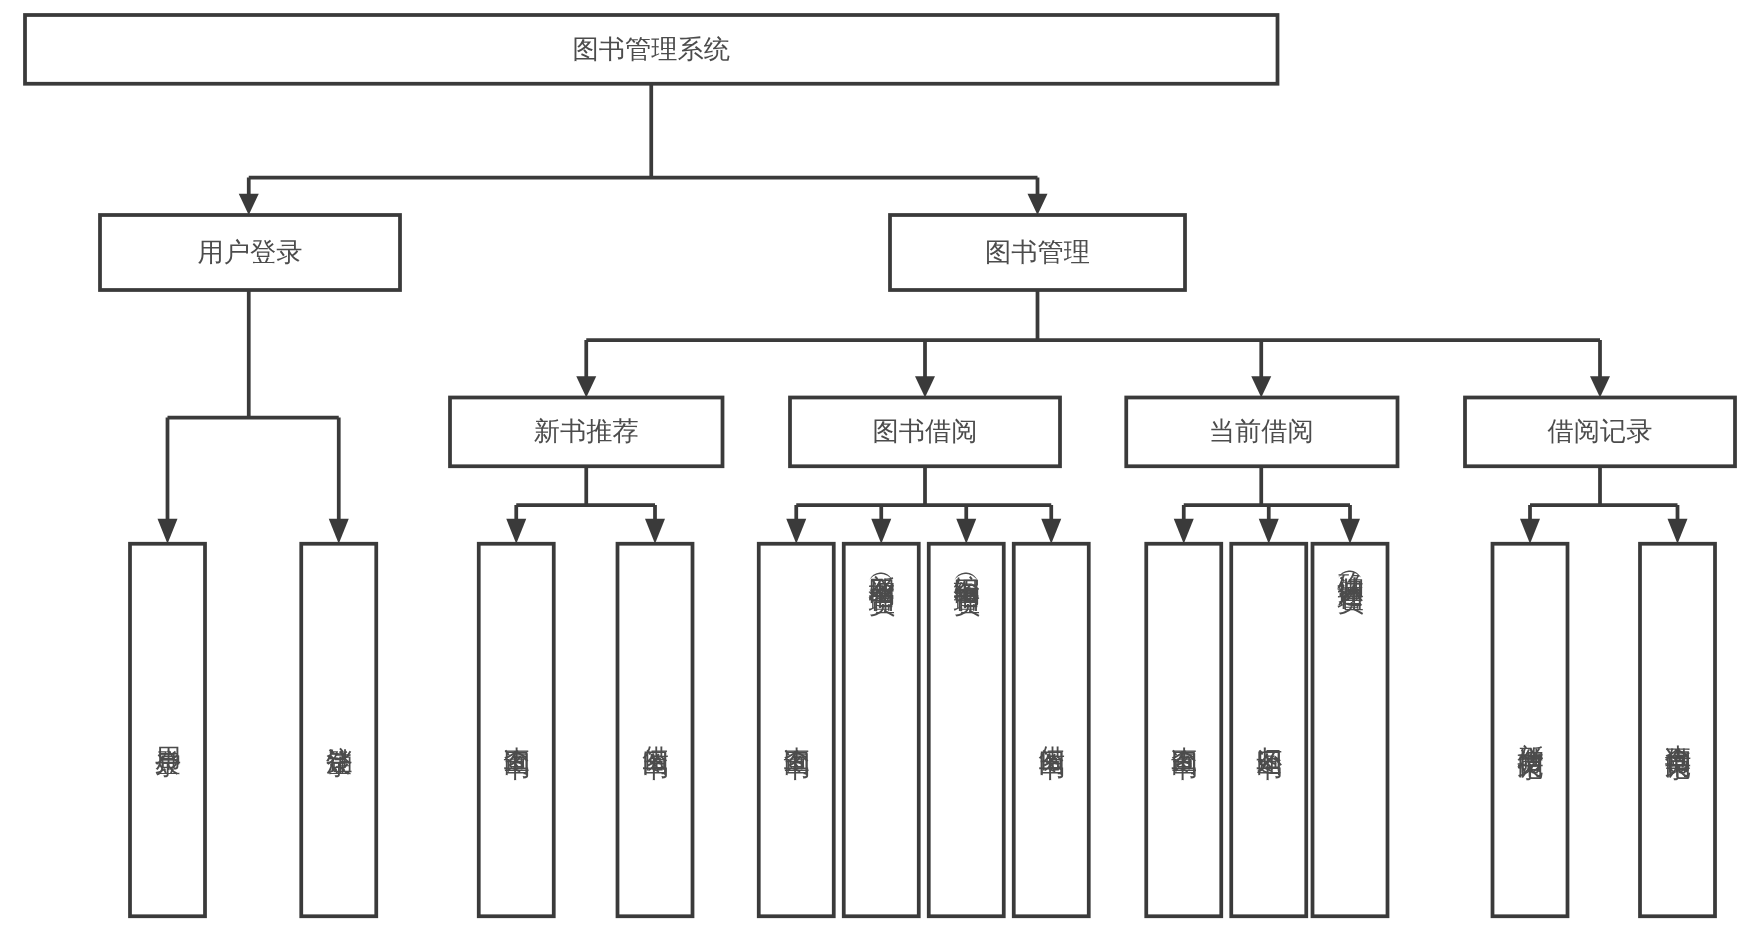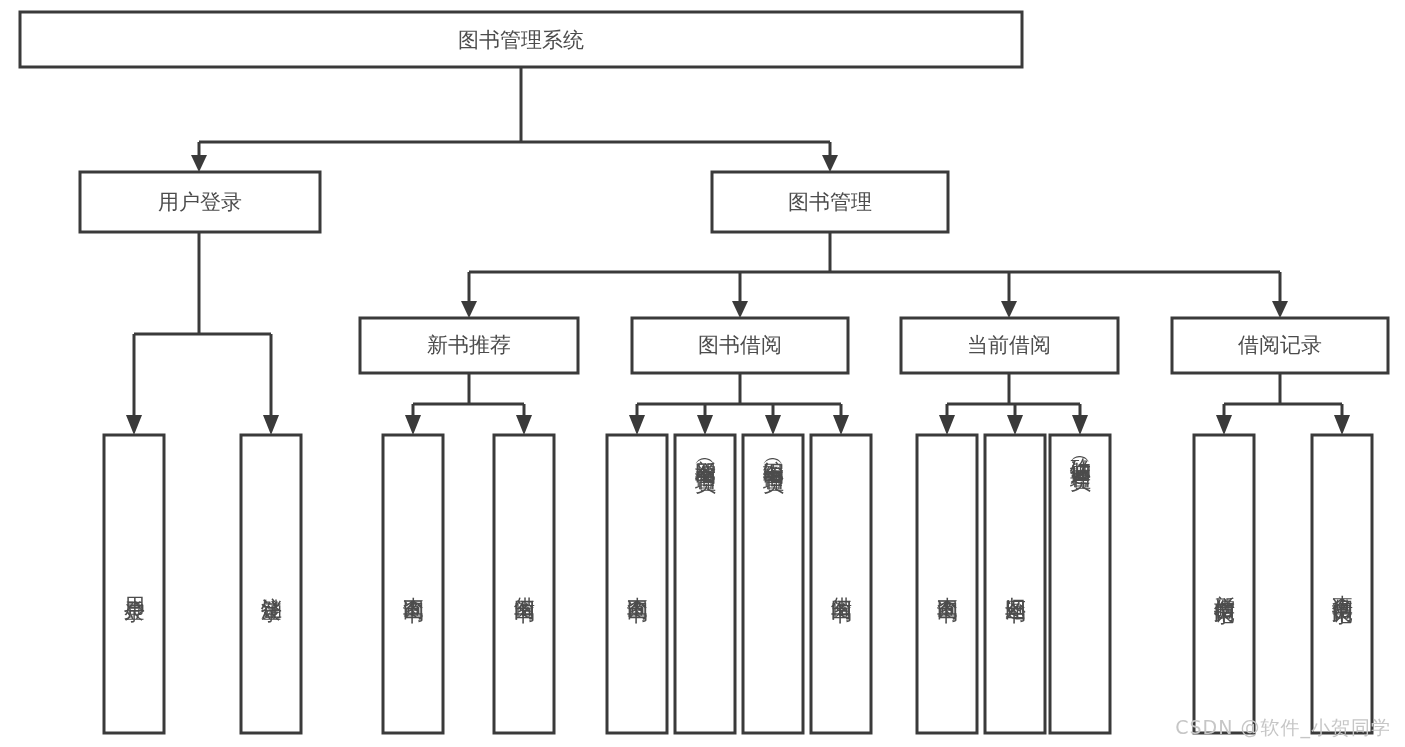--- a/index.html
+++ b/index.html
@@ -214,15 +214,14 @@
   <div class="leaf-label" style="left:743px; top:435px; width:60px; height:298px; justify-content:flex-start; padding-top:8px;">编辑图书（管理员）</div>
   <div class="leaf-label" style="left:811px; top:435px; width:60px; height:298px;">借阅图书</div>
 
   <div class="leaf-label" style="left:917px; top:435px; width:60px; height:298px;">查询图书</div>
   <div class="leaf-label" style="left:985px; top:435px; width:60px; height:298px;">归还图书</div>
   <div class="leaf-label" style="left:1050px; top:435px; width:60px; height:298px; justify-content:flex-start; padding-top:6px;">确认归还（管理员）</div>
 
   <div class="leaf-label" style="left:1194px; top:435px; width:60px; height:298px;">新增借阅记录</div>
   <div class="leaf-label" style="left:1312px; top:435px; width:60px; height:298px;">查询借阅记录</div>
 
-  <div class="watermark">CSDN @软件_小贺同学</div>
 
 </div>
 
 </body></html>

